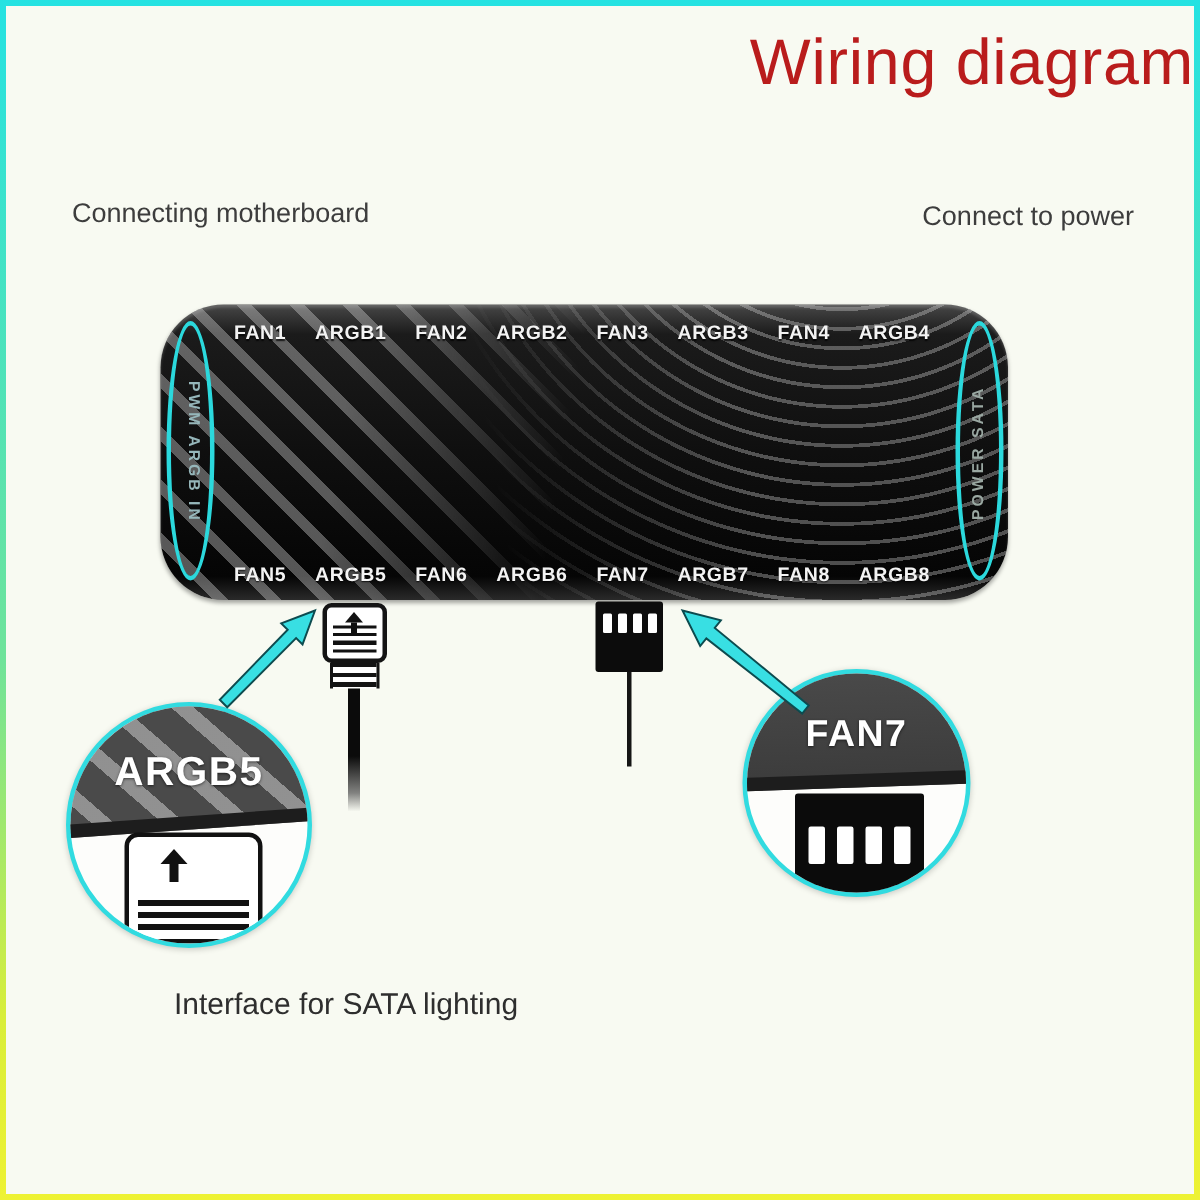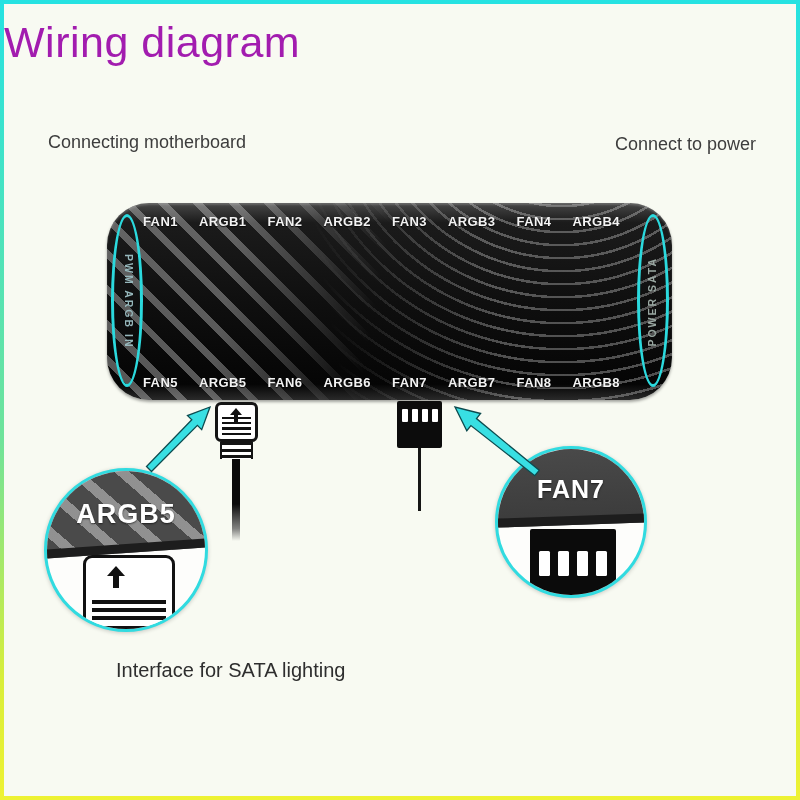--- a/index.html
+++ b/index.html
@@ -10,21 +10,21 @@
     background:linear-gradient(180deg,#25e2e2 0%,#6fe39a 55%,#d9ee3a 85%,#eef233 100%);
     padding:4px;
   }
   .canvas {
     position:relative; width:100%; height:100%;
     background:#f8faf2; overflow:hidden;
   }
 
   .page-title {
     position:absolute; top:14px; left:0; width:100%;
-    text-align:left; font-size:43px; color:#a21caf; letter-spacing:0.5px;
+    text-align:right; font-size:43px; color:#b91c1c; letter-spacing:0.5px;
   }
 
   .note { position:absolute; font-size:18px; color:#3d3d3d; }
   .note.mb   { left:44px;  top:128px; }
   .note.pwr  { right:40px; top:130px; }
   .note.pwm  { left:392px; top:612px; font-size:20px; color:#2e2e2e; }
   .note.argb { left:112px; top:655px; font-size:20px; color:#2e2e2e; }
 
   
   .hub {
@@ -39,21 +39,21 @@
     -webkit-mask-image:linear-gradient(100deg,#000 35%,transparent 75%);
             mask-image:linear-gradient(100deg,#000 35%,transparent 75%);
   }
   .hub .arcs {
     position:absolute; right:0; top:0; bottom:0; width:70%;
     background:repeating-radial-gradient(circle at 72% -65%, rgba(220,220,220,.34) 0 2.5px, transparent 2.5px 13px);
     -webkit-mask-image:linear-gradient(260deg,#000 45%,transparent 85%);
             mask-image:linear-gradient(260deg,#000 45%,transparent 85%);
   }
   .ports {
-    position:absolute; left:36px; right:52px;
+    position:absolute; left:49px; right:52px;
     display:flex; justify-content:space-between;
   }
   .ports.top { top:11px; }
   .ports.bottom { bottom:10px; }
   .port {
     font-size:13px; font-weight:bold; color:#f3f3f3; letter-spacing:.4px;
     text-shadow:0 1px 1px rgba(0,0,0,.8);
   }
   .vlabel {
     position:absolute; top:0; bottom:0; display:flex; align-items:center;

